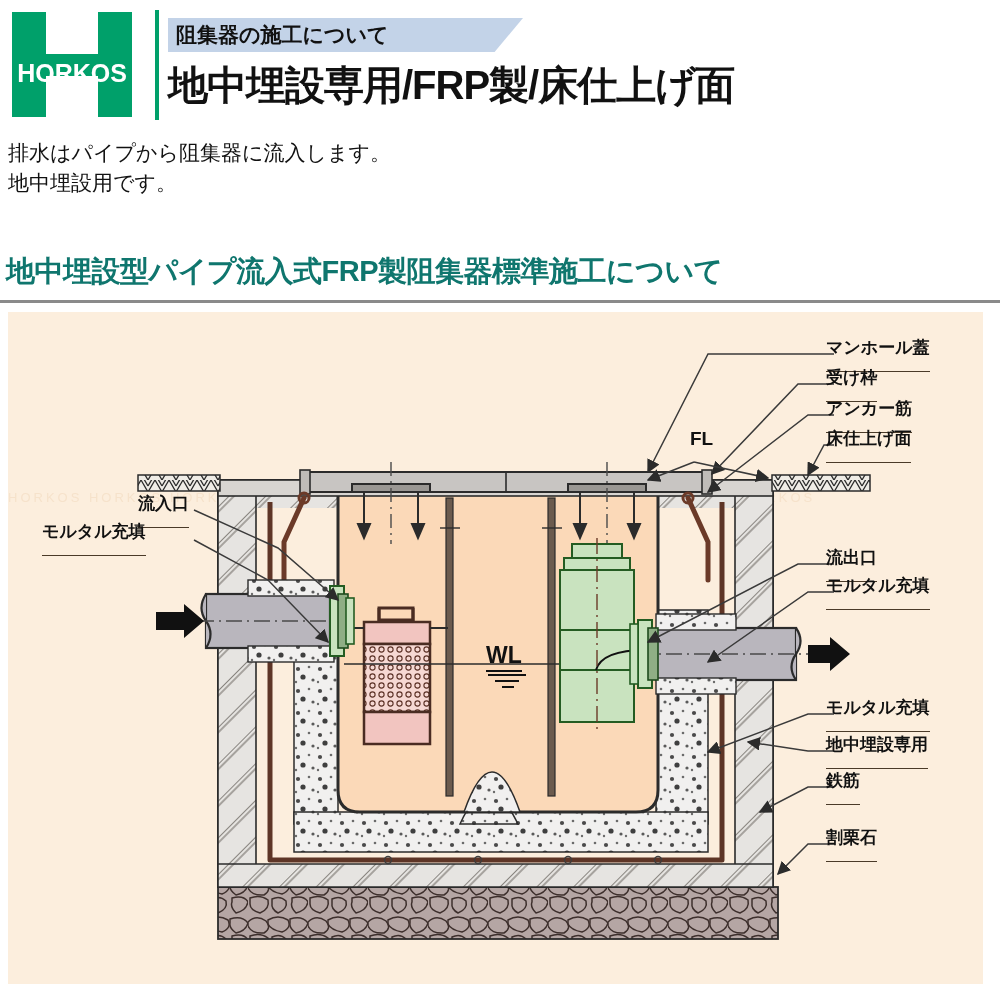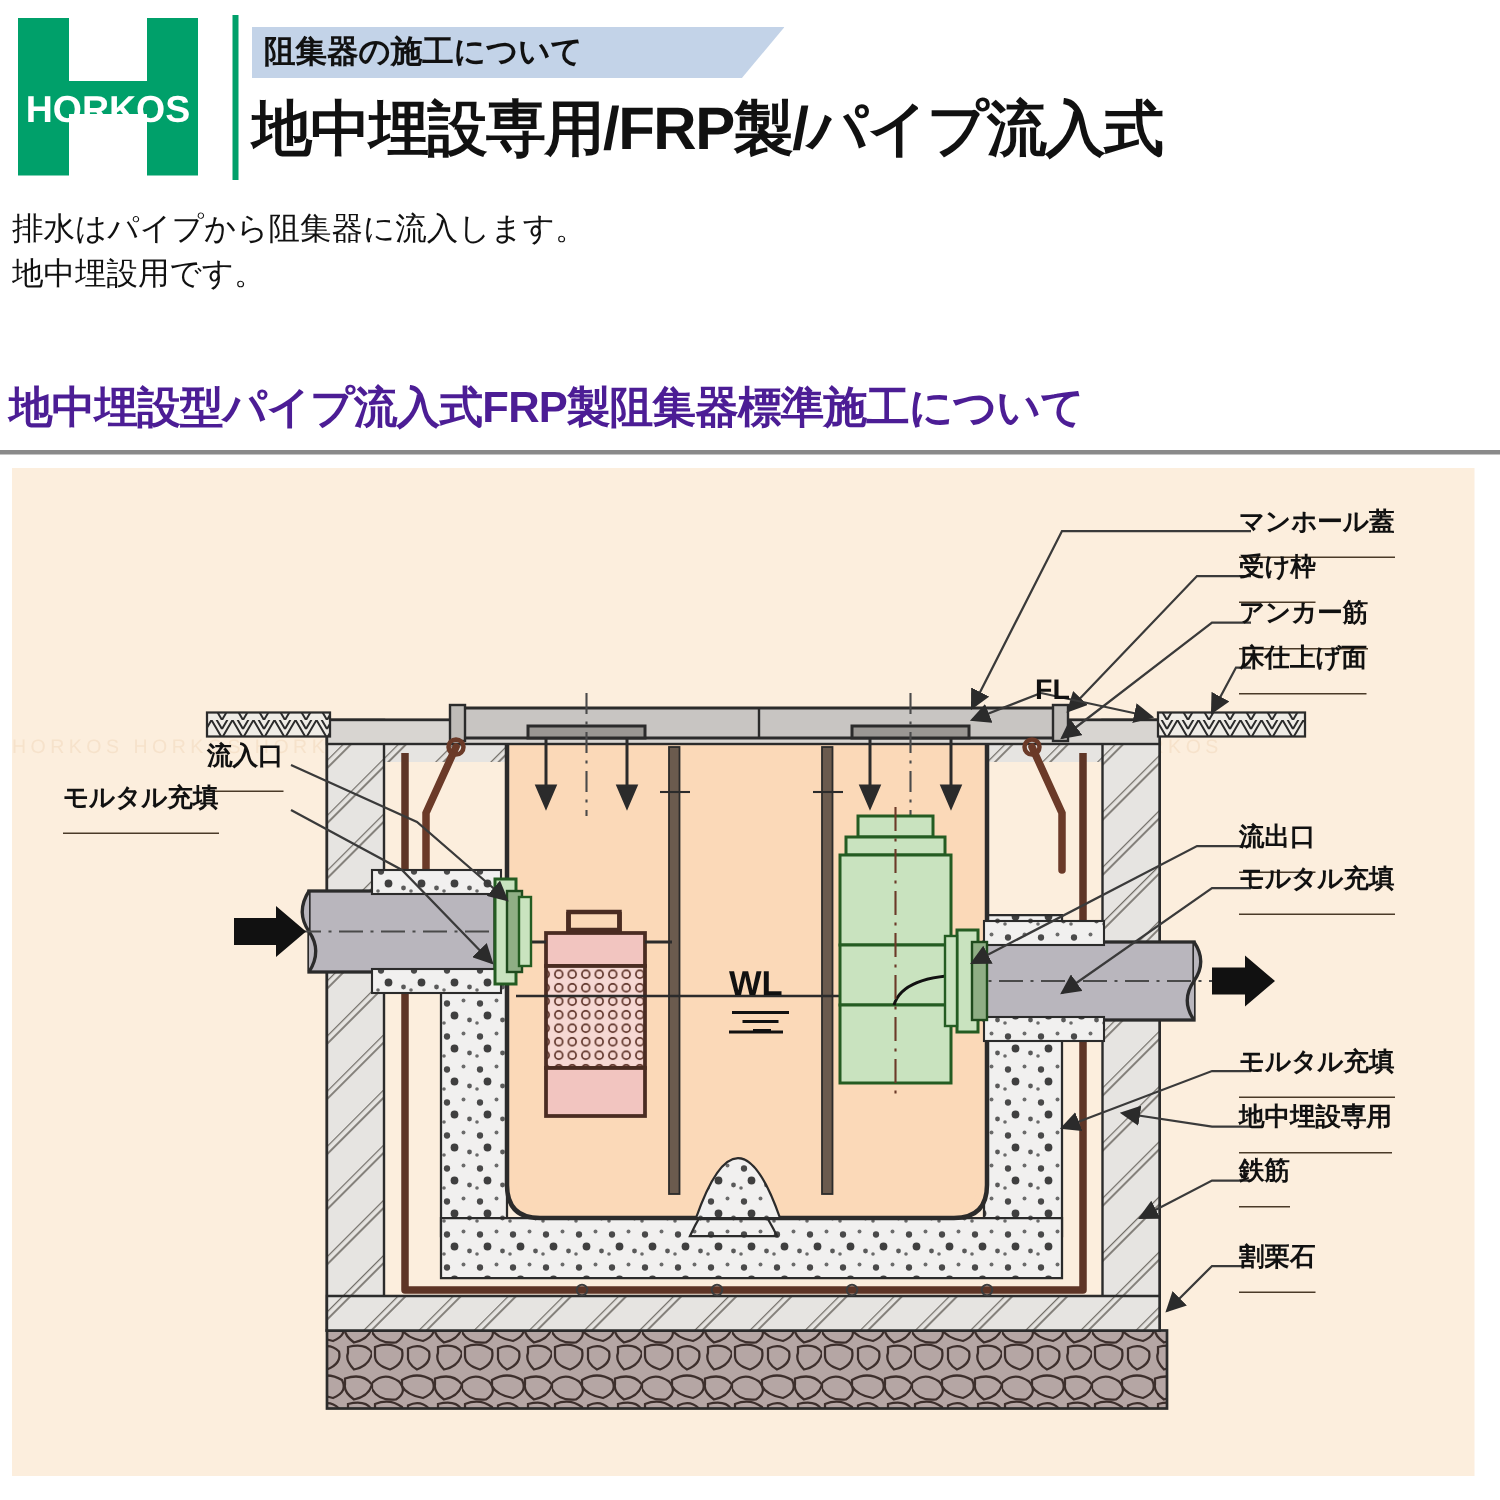--- a/index.html
+++ b/index.html
@@ -43,21 +43,21 @@
     white-space:nowrap;
     font-family:"Liberation Sans","DejaVu Sans",sans-serif;
   }
 
   
   #intro{position:absolute;left:8px;top:138px;width:900px;}
   .intro-line{font-size:21px;line-height:30px;color:#111;white-space:nowrap;font-weight:500;}
 
   #section-title{
     position:absolute;left:6px;top:252px;
-    font-size:29px;font-weight:bold;color:#4c1d95;white-space:nowrap;letter-spacing:-0.5px;
+    font-size:29px;font-weight:bold;color:#0f766e;white-space:nowrap;letter-spacing:-0.5px;
   }
   #section-rule{position:absolute;left:0;top:300px;width:1000px;height:3px;background:#8a8a8a;}
 
   
   #diagram{
     position:absolute;left:8px;top:312px;width:975px;height:672px;
     background:#fceedd;overflow:hidden;
   }
   #wm1,#wm2{
     position:absolute;font-size:13px;color:#f6e2cb;letter-spacing:3px;white-space:nowrap;
@@ -68,21 +68,21 @@
 
   .lbl{
     position:absolute;font-size:17px;font-weight:bold;color:#111;
     white-space:nowrap;padding-bottom:12px;border-bottom:1.5px solid #4a3a28;
     font-family:"Liberation Sans","DejaVu Sans",sans-serif;
   }
 
   #fl-label{position:absolute;left:690px;top:455px;font-size:19px;font-weight:bold;color:#111;}
   #wl-label{
     position:absolute;left:480px;top:665px;font-size:23px;font-weight:bold;color:#111;
-    border-bottom:2px solid #111;padding-bottom:18px;
+    border-bottom:2px solid #111;padding-bottom:1px;
   }
   #wl-t1{position:absolute;left:482px;top:694px;width:38px;height:2px;background:#111;}
   #wl-t2{position:absolute;left:489px;top:700px;width:24px;height:2px;background:#111;}
   #wl-t3{position:absolute;left:495px;top:706px;width:12px;height:2px;background:#111;}
 
   svg{position:absolute;left:0;top:0;}
 </style>
 </head>
 <body>
 
@@ -93,21 +93,21 @@
     <div class="logo-bar right"></div>
     <div class="logo-bar mid"></div>
     <div id="logo-text">HORKOS</div>
   </div>
 
   <div id="logo-sep"></div>
 
   <div id="banner"></div>
   <div id="banner-text">阻集器の施工について</div>
 
-  <div id="main-title">地中埋設専用/FRP製/パイプ流入式</div>
+  <div id="main-title">地中埋設専用/FRP製/床仕上げ面</div>
 </div>
 
 <div id="intro">
   <div class="intro-line">排水はパイプから阻集器に流入します。</div>
   <div class="intro-line">地中埋設用です。</div>
 </div>
 
 <div id="section-title">地中埋設型パイプ流入式FRP製阻集器標準施工について</div>
 <div id="section-rule"></div>
 
@@ -336,20 +336,20 @@
   <div class="lbl" style="left:818px;top:262px;">モルタル充填</div>
 
   <div class="lbl" style="left:818px;top:384px;">モルタル充填</div>
   <div class="lbl" style="left:818px;top:421px;">地中埋設専用</div>
   <div class="lbl" style="left:818px;top:457px;">鉄筋</div>
   <div class="lbl" style="left:818px;top:514px;">割栗石</div>
 
   <div class="lbl" style="left:94px;top:180px;margin-left:36px;">流入口</div>
   <div class="lbl" style="left:34px;top:208px;">モルタル充填</div>
 
-  <div id="fl-label" style="left:682px;top:138px;">FL</div>
+  <div id="fl-label" style="left:682px;top:116px;">FL</div>
 
   <div id="wl-label" style="left:478px;top:330px;">WL</div>
   <div id="wl-t1" style="top:362px;left:480px;"></div>
   <div id="wl-t2" style="top:368px;left:487px;"></div>
   <div id="wl-t3" style="top:374px;left:494px;"></div>
 
 </div>
 
 </body></html>

